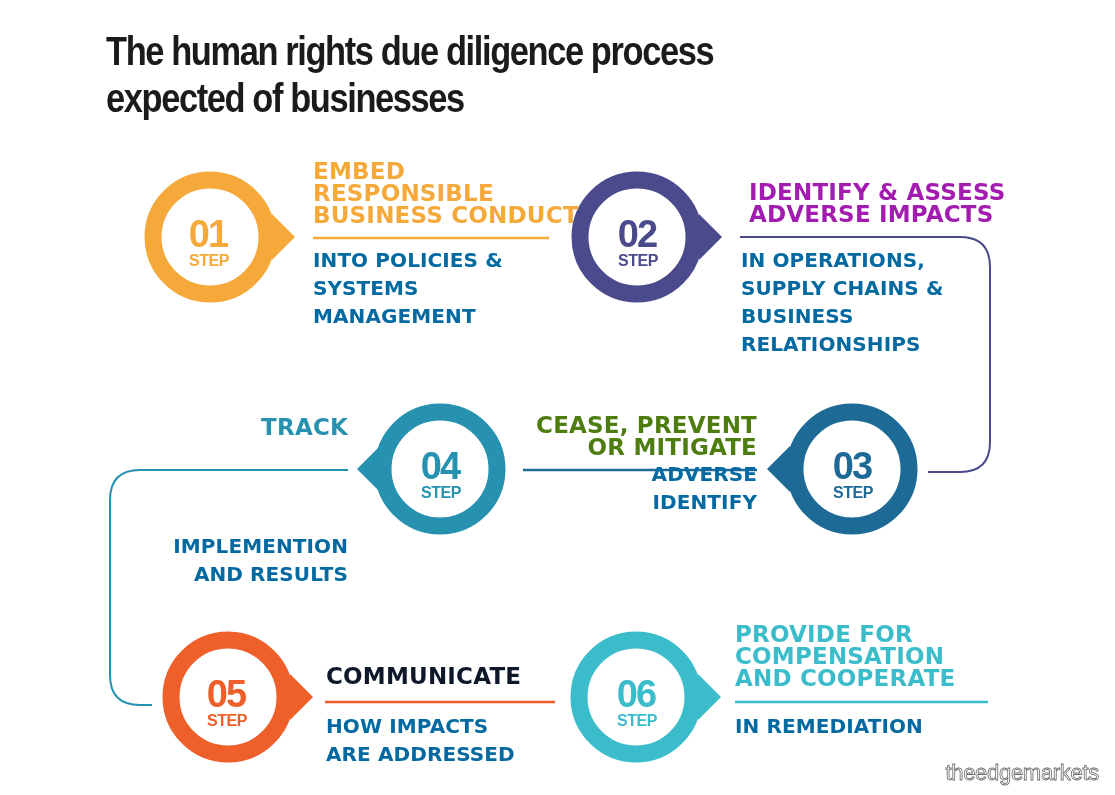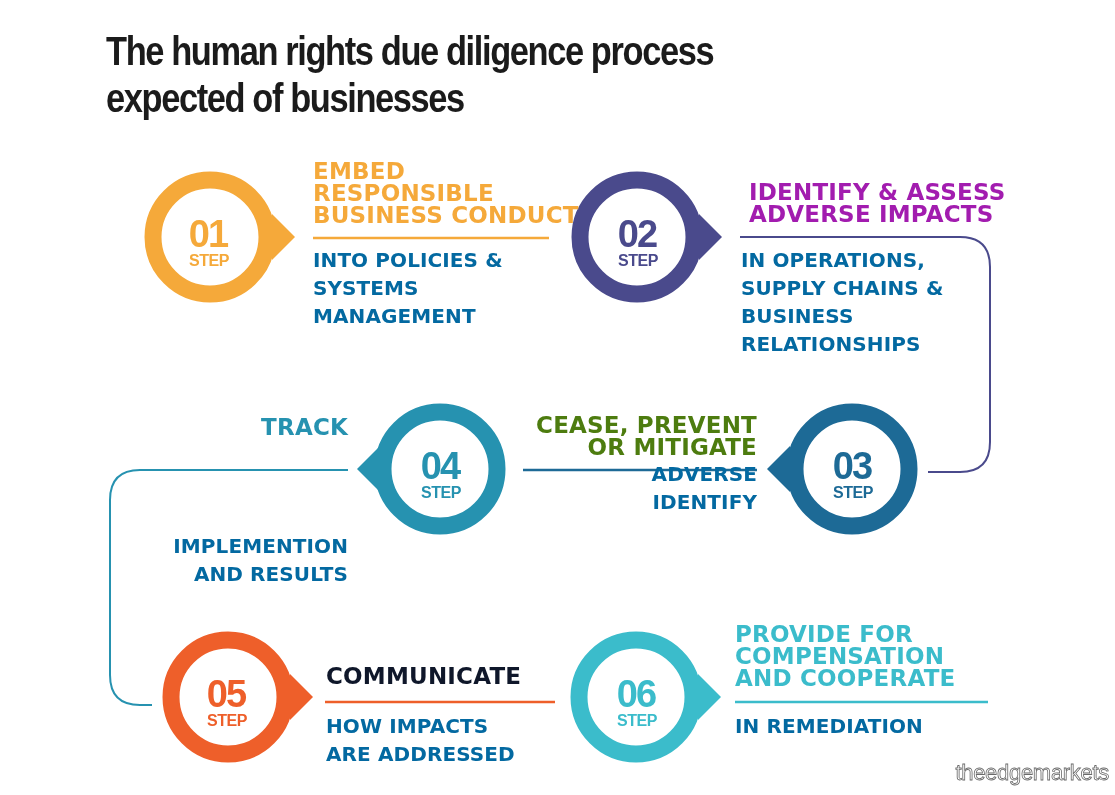--- a/index.html
+++ b/index.html
@@ -17,21 +17,21 @@
     position: absolute; font-family: "DejaVu Sans", sans-serif; font-weight: 700;
     font-size: 23px; line-height: 22px; letter-spacing: 0.2px; text-transform: uppercase;
   }
   .desc {
     position: absolute; font-family: "DejaVu Sans", sans-serif; font-weight: 700;
     font-size: 20px; line-height: 28px; color: #0369a1; letter-spacing: 0.1px;
   }
   .right { text-align: right; }
   .line-block { display: block; white-space: nowrap; }
   .watermark {
-    position: absolute; right: 6px; top: 760px;
+    position: absolute; right: 16px; top: 760px;
     font-family: "Liberation Sans", sans-serif; font-size: 22px; color: #ffffff;
     -webkit-text-stroke: 0.8px #6a6a6a; letter-spacing: -0.3px;
   }
 </style>
 </head>
 <body>
 
 <h1 class="title">
   <span class="line-block">The human rights due diligence process</span>
   <span class="line-block">expected of businesses</span>

